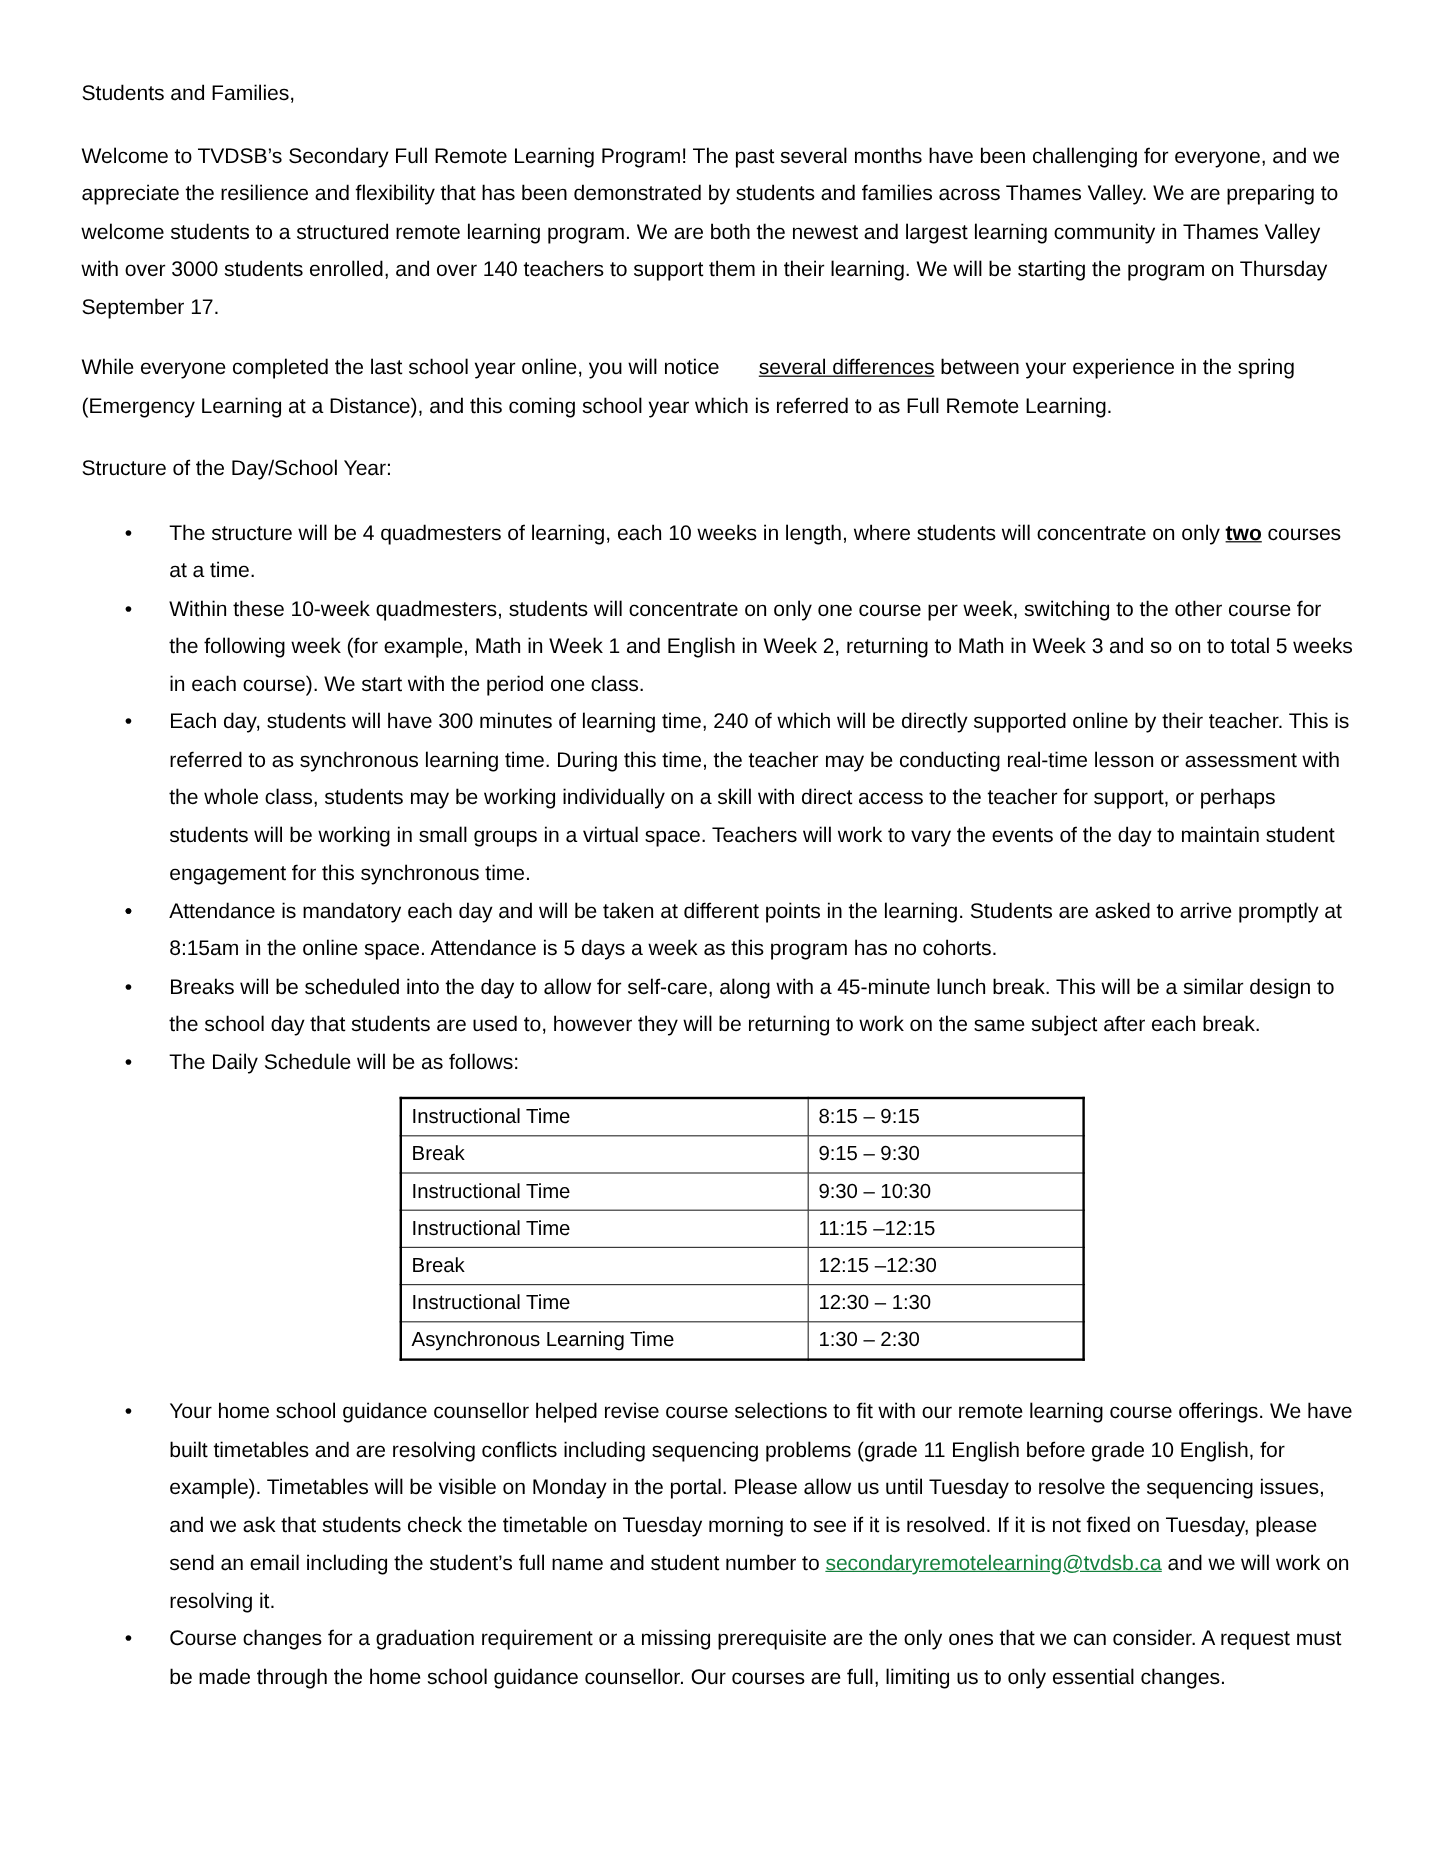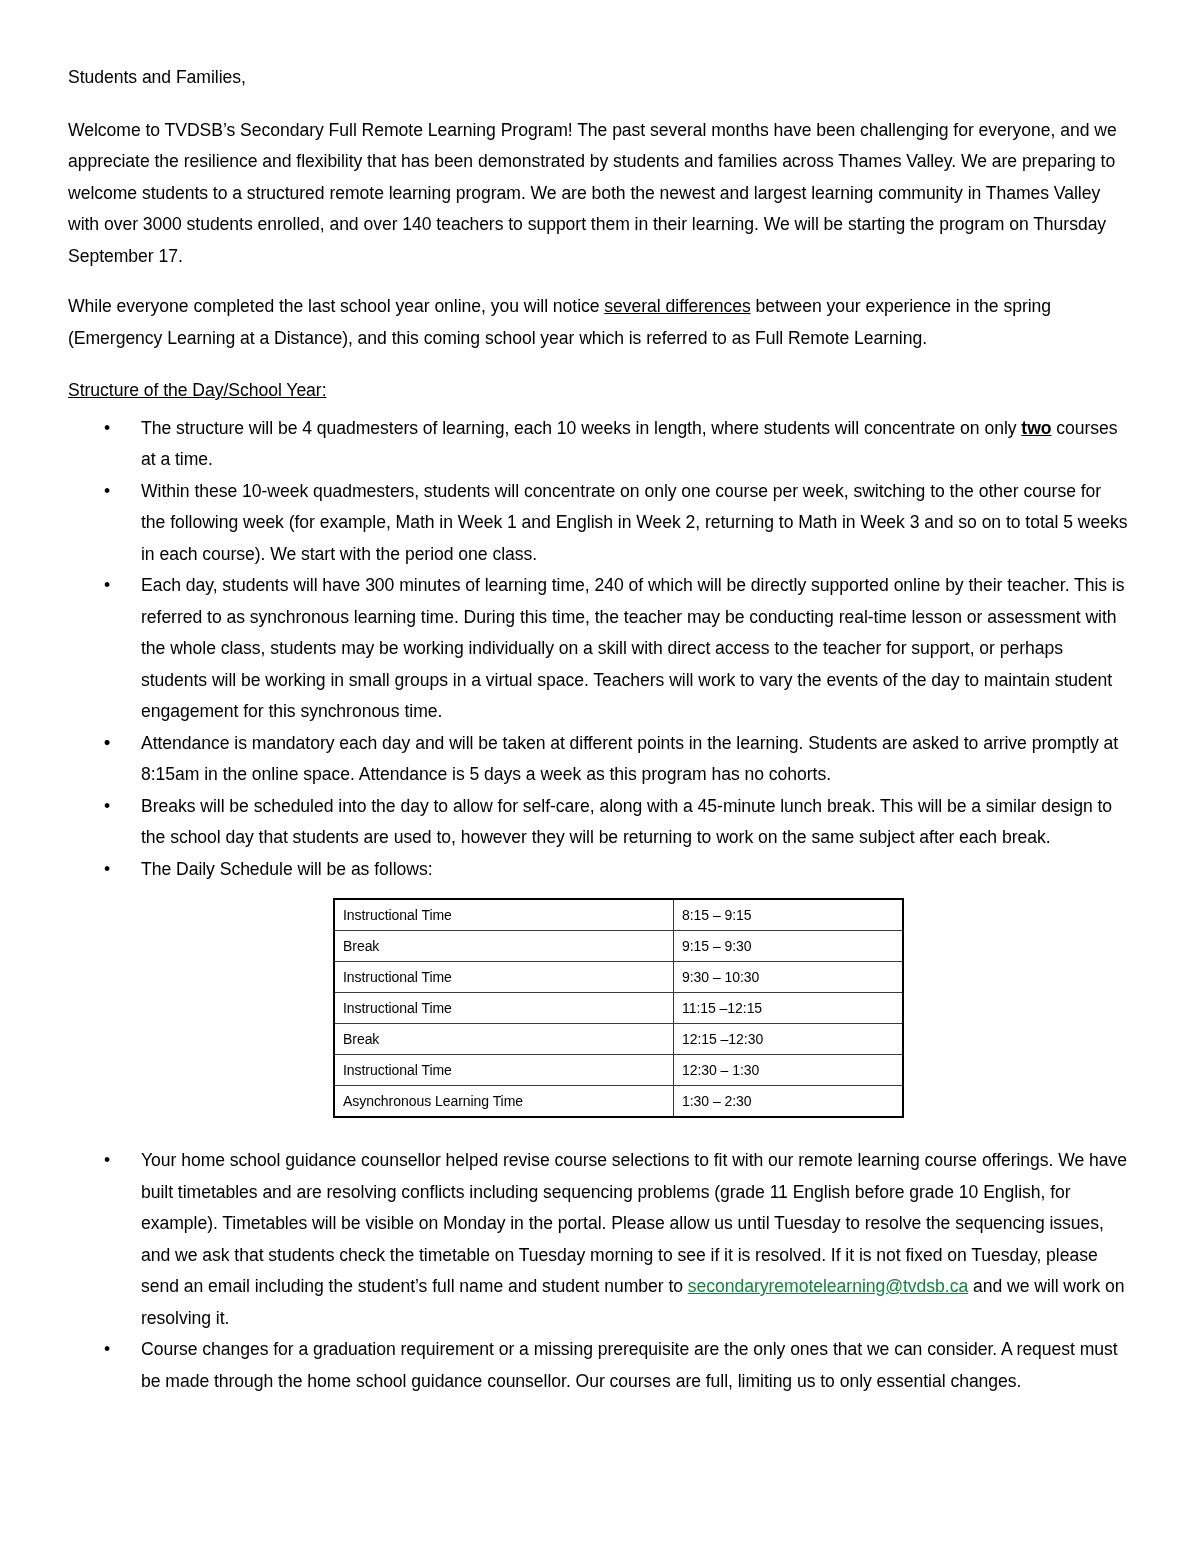--- a/index.html
+++ b/index.html
@@ -28,57 +28,56 @@
     letter-spacing: -0.05px;
   }
   p.para {
     margin: 0 0 19px 0;
     text-align: left;
   }
   p.salutation {
     margin: 0 0 21px 0;
   }
   p.section-heading {
-    margin: 21px 0 6px 0;
-    text-decoration: underline;
+    margin: 21px 0 22px 0;
   }
   ul.bullets {
     list-style: none;
     margin: 0;
     padding: 0;
   }
   ul.bullets > li {
     position: relative;
     padding-left: 73px;
     margin: 0 0 0 0;
   }
   ul.bullets > li .bullet-marker {
     position: absolute;
     left: 36px;
     top: 0;
     width: 12px;
     line-height: 31.5px;
     font-size: 17.6px;
   }
-  .u { text-decoration: underline; }
+  .u { text-decoration: underline; margin-left: 28px; }
   .bu { font-weight: 700; text-decoration: underline; }
   a.maillink {
     color: #15803d;
     text-decoration: underline;
   }
   .table-wrap {
     margin: 13px 0 13px 0;
     padding-left: 265px;
   }
   table.schedule {
     border-collapse: collapse;
     width: 534px;
     table-layout: fixed;
     border: 2.5px solid #000000;
-    font-size: 14px;
+    font-size: 17px;
   }
   table.schedule td {
     border: 1px solid #3a3a3a;
     padding: 2px 8px 3px 8px;
     height: 25px;
     line-height: 24px;
     vertical-align: middle;
     white-space: nowrap;
   }
   table.schedule td.c-activity { width: 322px; }

